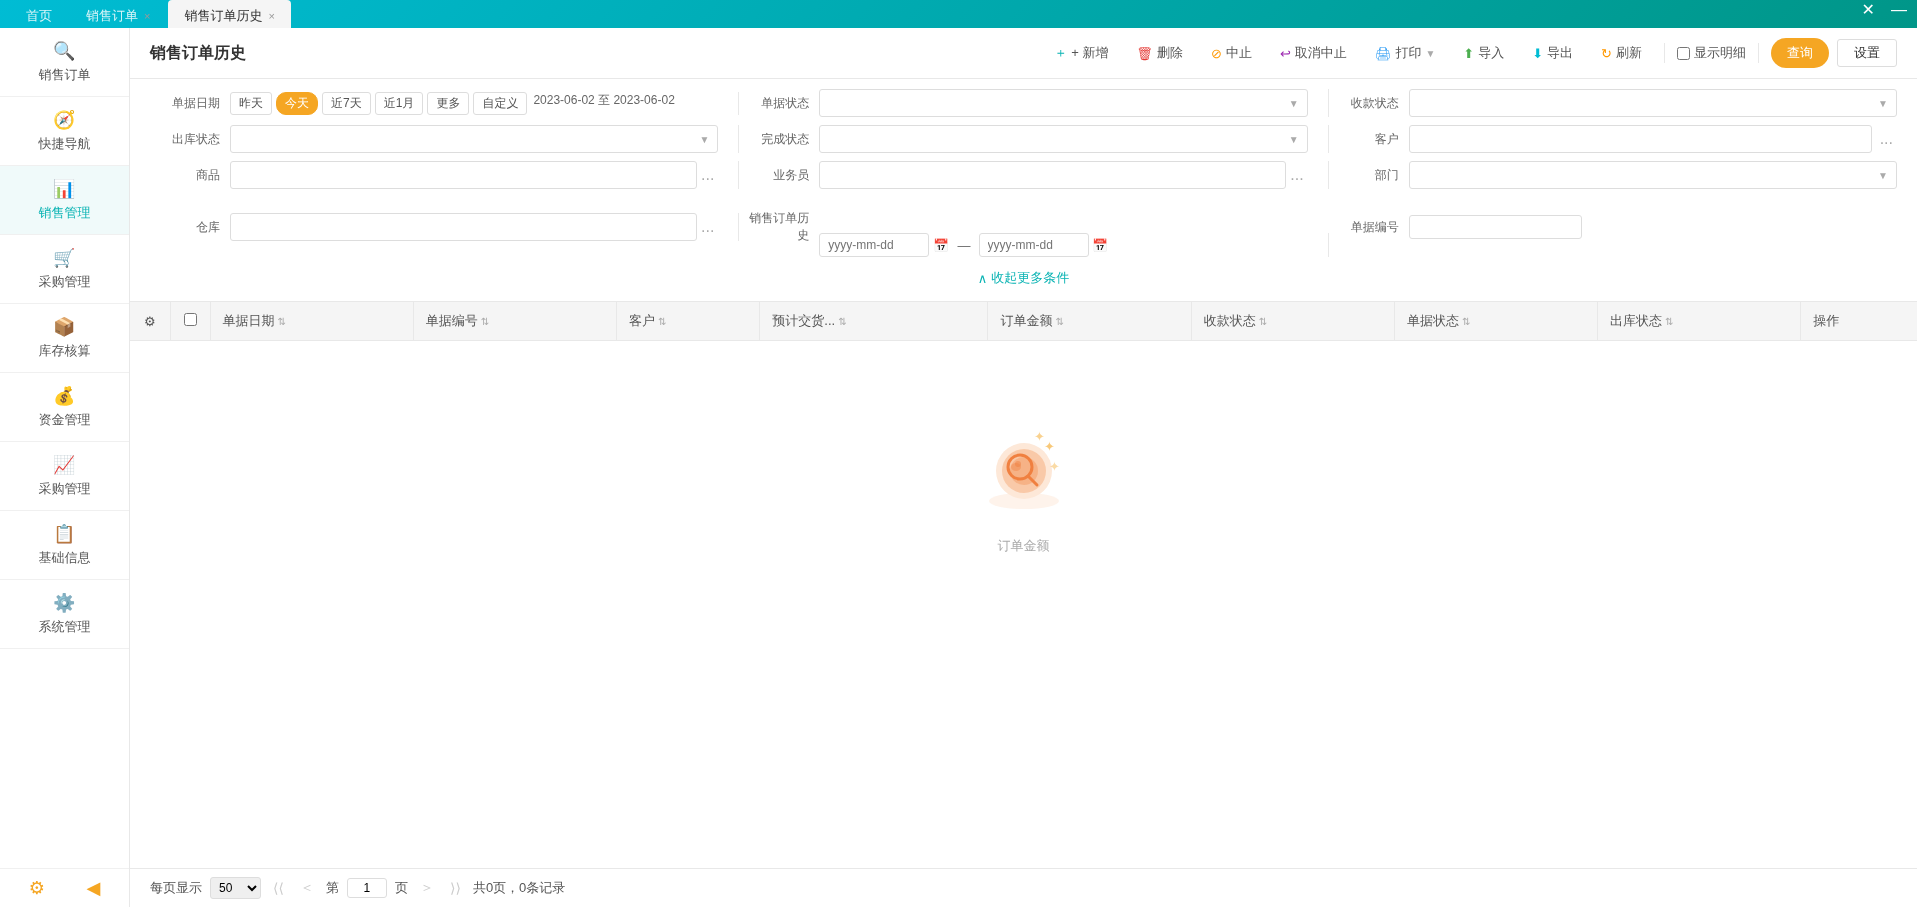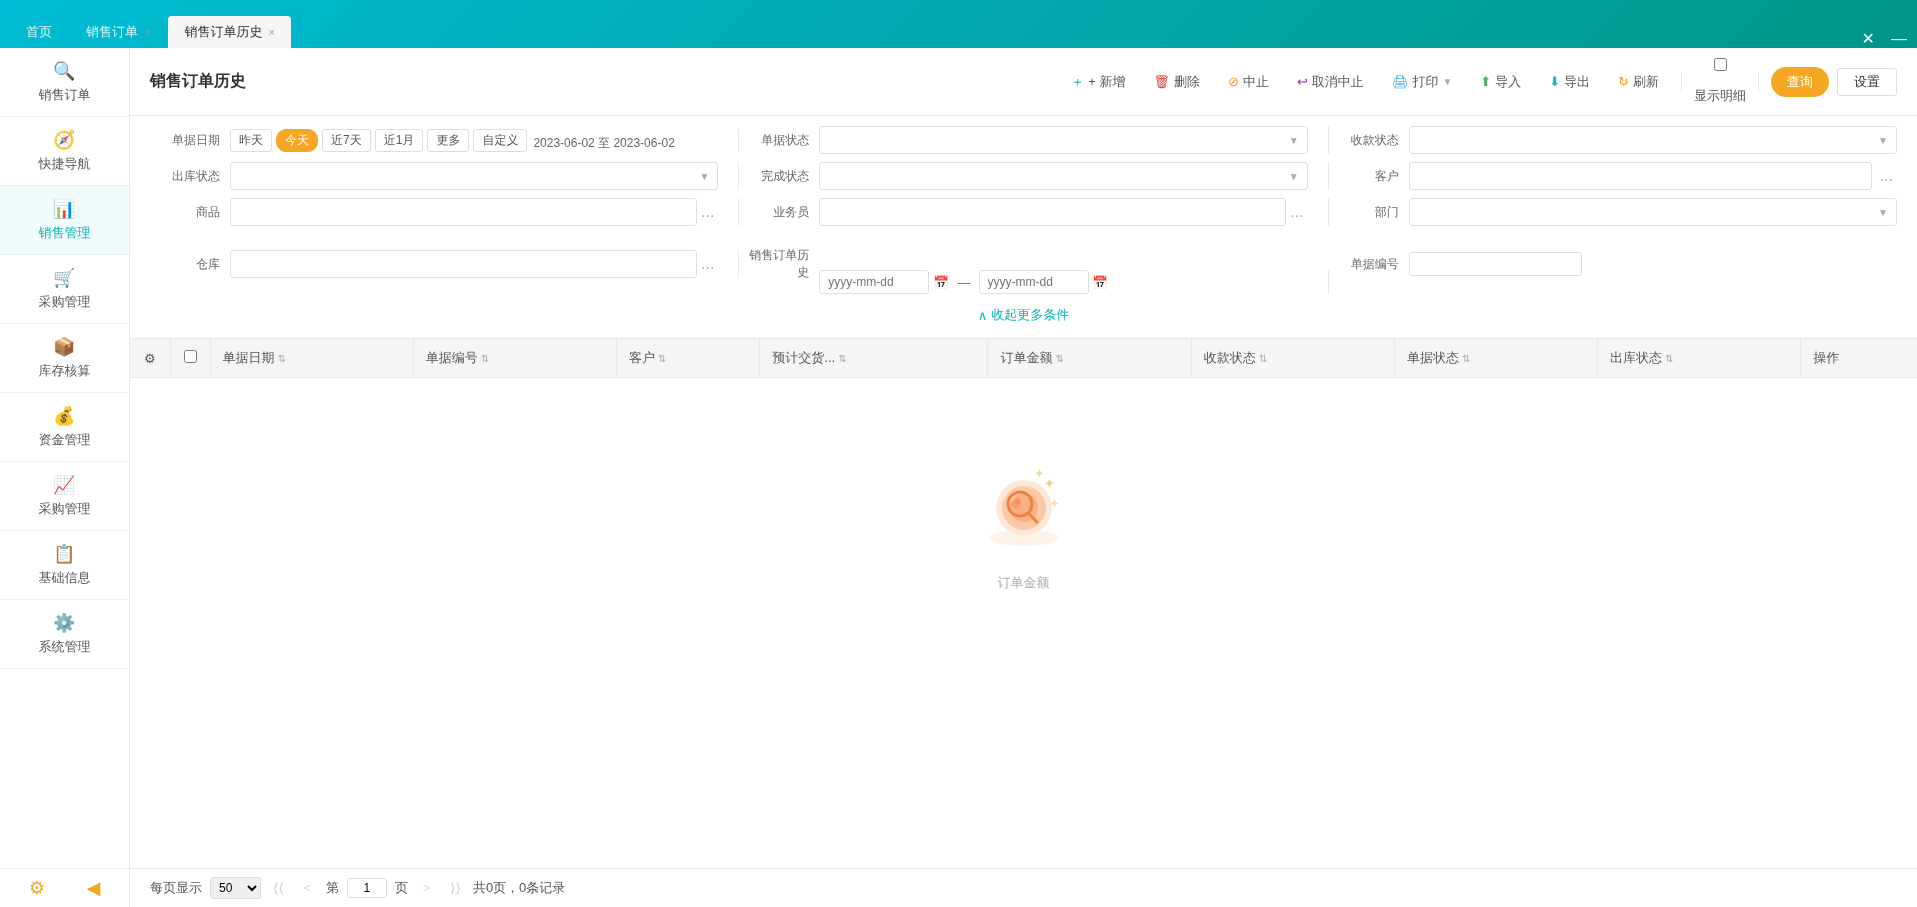--- a/index.html
+++ b/index.html
@@ -1,23 +1,23 @@
 <!DOCTYPE html>
 <html><head>
   <meta charset="utf-8">
   <style>
     * { box-sizing: border-box; margin: 0; padding: 0; font-family: 'Microsoft YaHei', Arial, sans-serif; font-size: 13px; }
     body { display: flex; flex-direction: column; height: 907px; width: 1917px; overflow: hidden; background: #f5f5f5; }
 
     
     .topbar {
-      height: 48px;
+      height: 28px;
       background: linear-gradient(135deg, #00bcd4, #009688);
       display: flex;
-      align-items: flex-end;
+      align-items: flex-start;
       padding: 0 10px;
       flex-shrink: 0;
     }
     .topbar-tabs {
       display: flex;
       align-items: center;
       gap: 2px;
       flex: 1;
     }
     .tab {
@@ -129,21 +129,21 @@
       border-radius: 3px;
     }
     .toolbar-btn .icon { color: #09b3b3; }
     .toolbar-btn.delete .icon { color: #e53935; }
     .toolbar-btn.stop .icon { color: #ff9800; }
     .toolbar-btn.cancel .icon { color: #9c27b0; }
     .toolbar-btn.print .icon { color: #2196f3; }
     .toolbar-btn.import .icon { color: #4caf50; }
     .toolbar-btn.export .icon { color: #00bcd4; }
     .toolbar-btn.refresh .icon { color: #ff9800; }
-    .display-toggle { display: flex; align-items: center; gap: 16px; font-size: 12px; color: #555; flex-direction: column; }
+    .display-toggle { display: flex; align-items: center; gap: 4px; font-size: 12px; color: #555; }
     .display-toggle input { cursor: pointer; }
     .btn-query {
       background: #f5a623;
       color: white;
       border: none;
       padding: 6px 16px;
       border-radius: 15px;
       cursor: pointer;
       font-size: 13px;
     }
@@ -453,21 +453,21 @@
         <div class="divider"></div>
         <button class="btn-query">查询</button>
         <button class="btn-settings">设置</button>
       </div>
     </div>
 
     <div class="filter-area">
 
       <div class="filter-row">
         <span class="filter-label">单据日期</span>
-        <div style="display:flex; align-items:flex-end; gap:6px; flex:1; border-right:1px solid #e8e8e8; padding-right:20px;">
+        <div style="display:flex; align-items:flex-start; gap:6px; flex:1; border-right:1px solid #e8e8e8; padding-right:20px;">
           <div class="date-quick-btns">
             <button class="date-btn">昨天</button>
             <button class="date-btn active">今天</button>
             <button class="date-btn">近7天</button>
             <button class="date-btn">近1月</button>
             <button class="date-btn">更多</button>
             <button class="date-btn">自定义</button>
           </div>
           <span class="date-range">2023-06-02 至 2023-06-02</span>
         </div>

